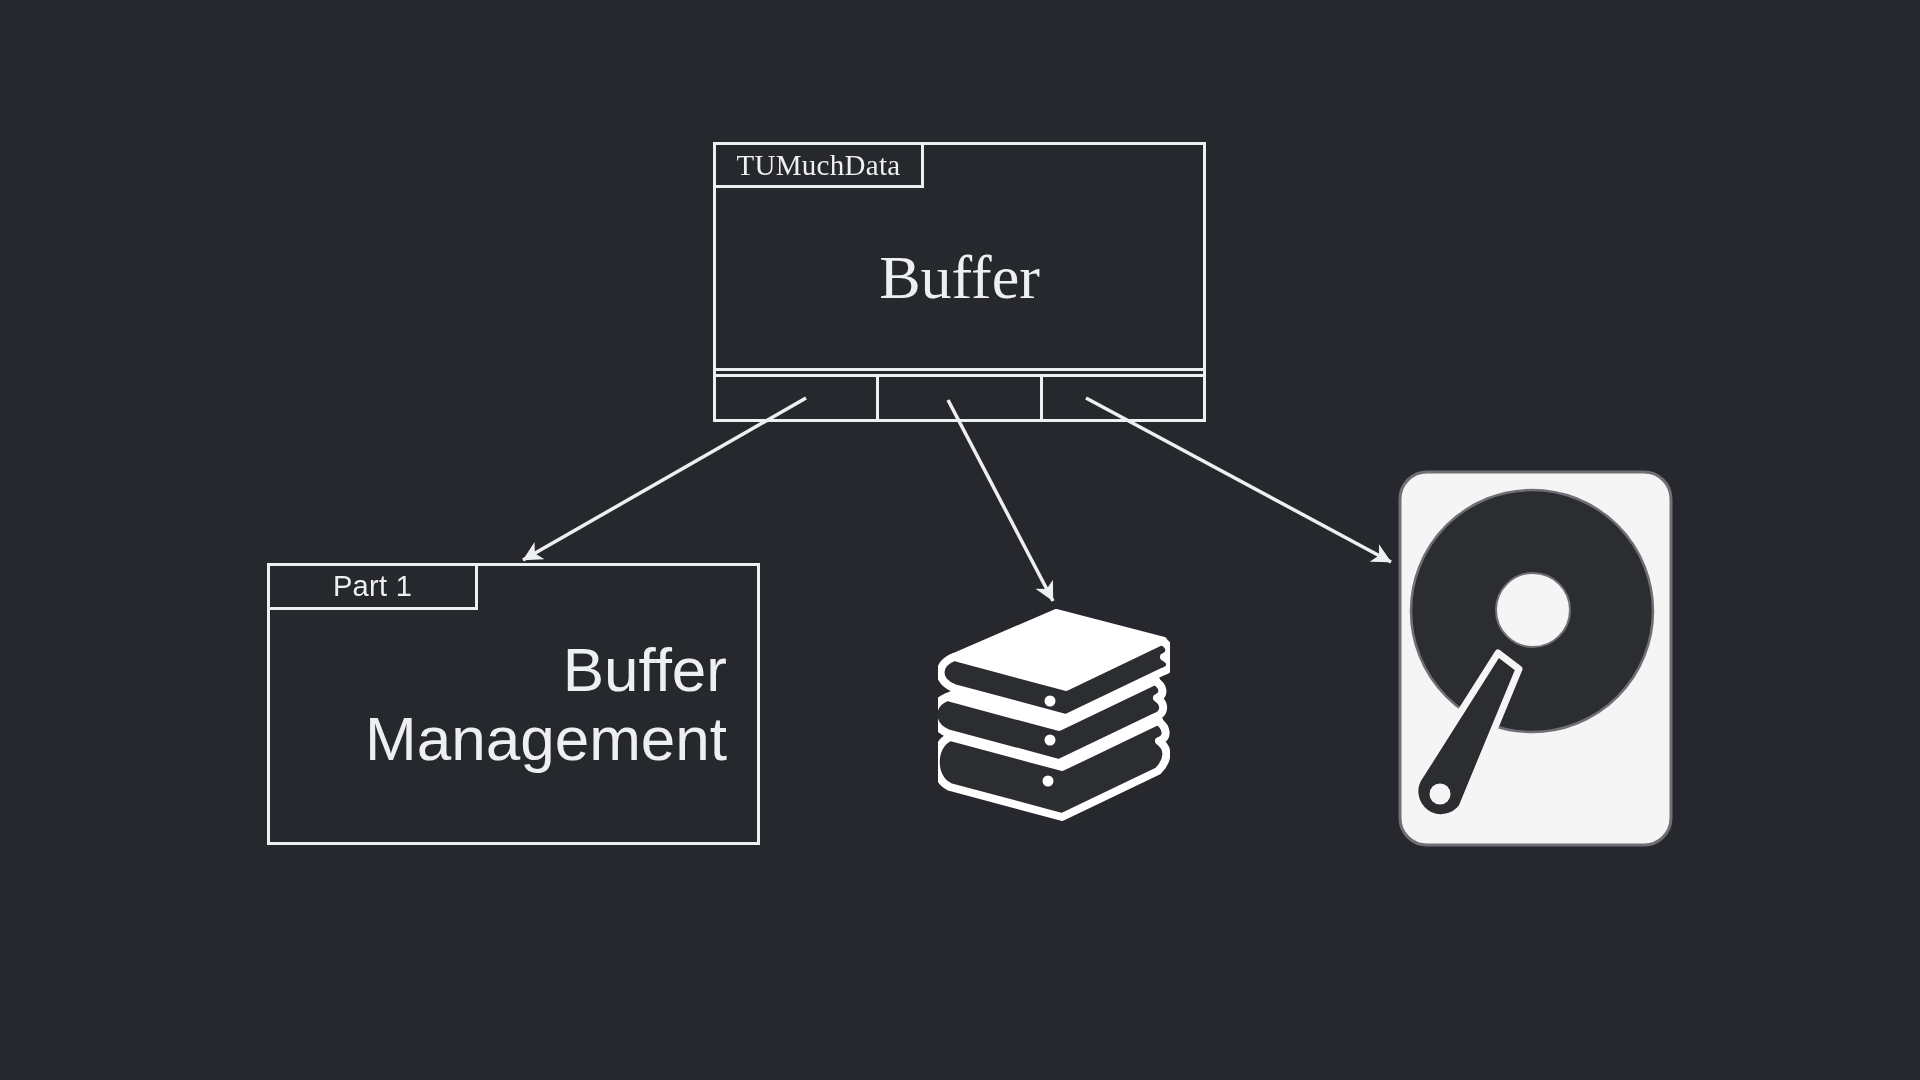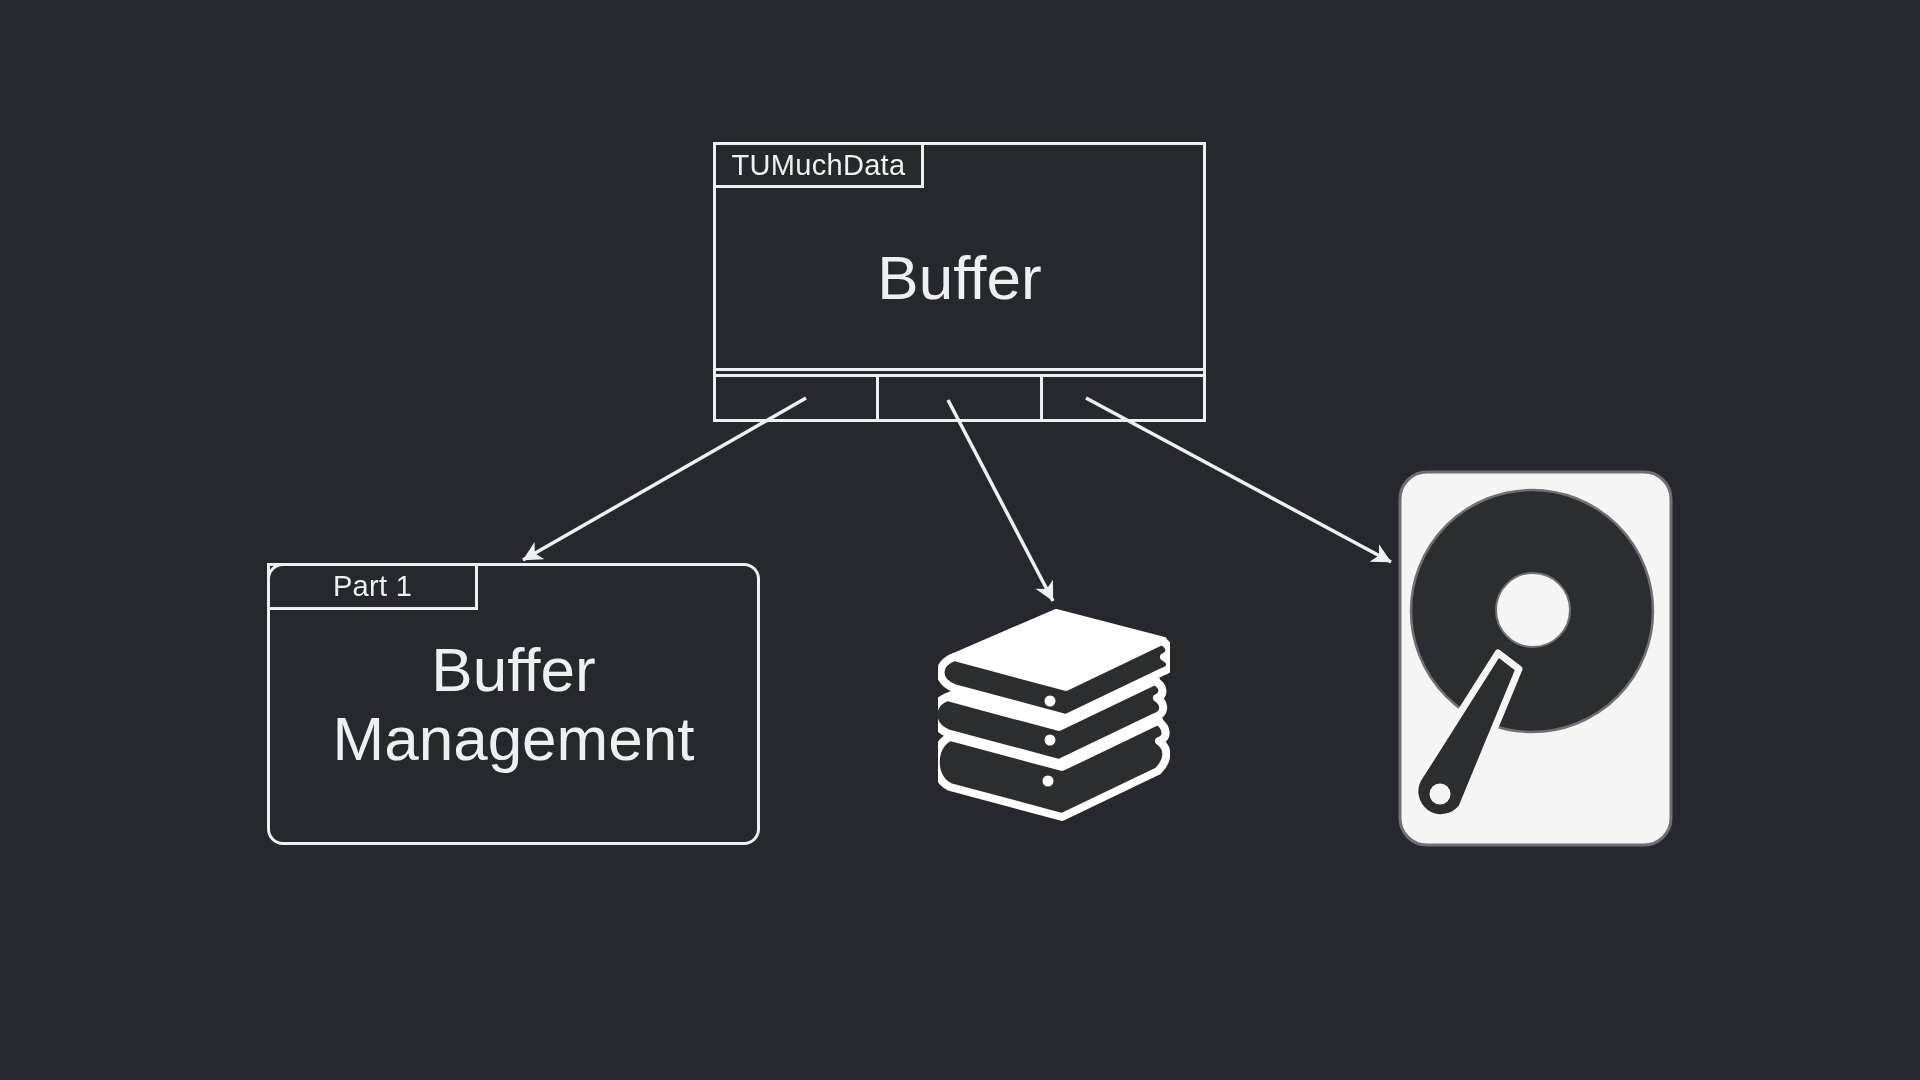--- a/index.html
+++ b/index.html
@@ -40,38 +40,38 @@
     letter-spacing:0.3px;
     white-space:nowrap;
   }
   .pkg-title{
     position:absolute;left:0;right:0;
     display:flex;align-items:center;justify-content:center;
     text-align:center;
     font-size:62px;
     line-height:1.12;
   }
-  #node-modern{left:713px;top:142px;width:493px;height:280px;}
+  #node-modern{left:713px;top:142px;width:493px;height:280px;font-family:Liberation Serif, serif;}
   #node-modern .pkg-tab{width:211px;height:46px;}
   #node-modern .pkg-title{top:43px;bottom:51px;}
   #node-modern .pkg-divider{
     position:absolute;left:0;right:0;bottom:48px;
     border-top:3px solid var(--stroke);
   }
   .pkg-footer{
     position:absolute;left:0;right:0;bottom:0;height:45px;
     display:flex;
     border-top:3px solid var(--stroke);
   }
   .pkg-cell{flex:1 1 0;}
   .pkg-cell + .pkg-cell{border-left:3px solid var(--stroke);}
 
-  #node-part1{left:267px;top:563px;width:493px;height:282px;border-radius:16px;}
+  #node-part1{left:267px;top:563px;width:493px;height:282px;}
   #node-part1 .pkg-tab{width:211px;height:47px;}
-  #node-part1 .pkg-title{top:0;bottom:0;padding:0 30px;}
+  #node-part1 .pkg-title{top:0;bottom:0;padding:0 30px;text-align:right;}
 
   .icon-node{position:absolute;}
   #node-books{left:938px;top:608px;width:232px;height:216px;}
   #node-hdd{left:1398px;top:470px;width:275px;height:377px;}
 </style>
 </head>
 <body>
 
 <div class="canvas">
 

